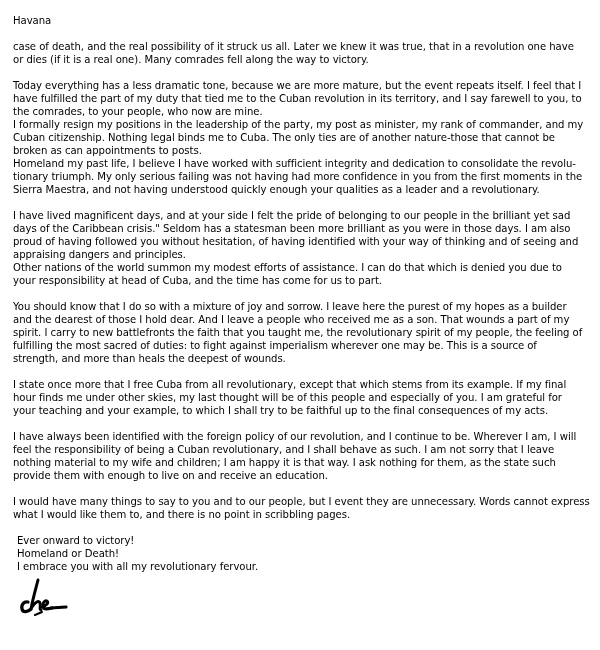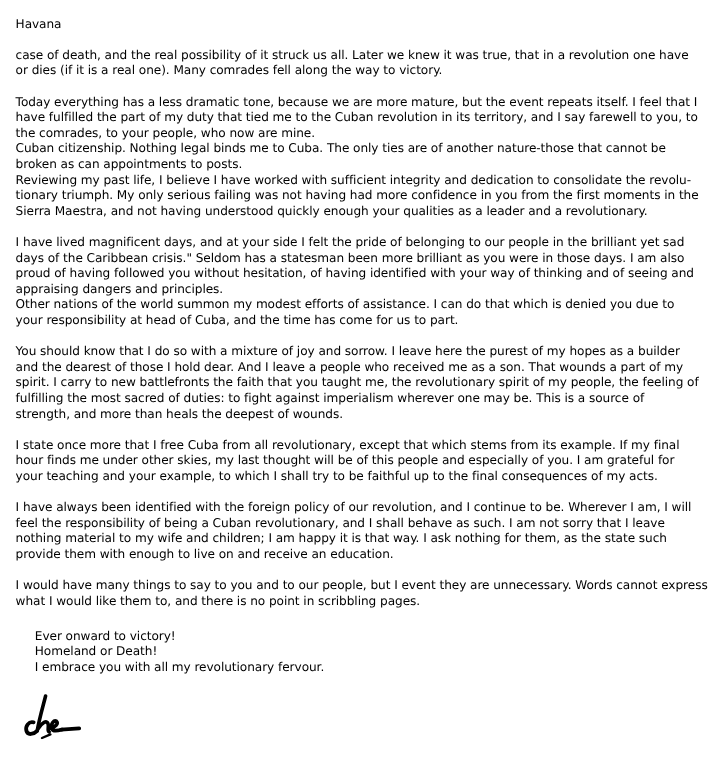--- a/index.html
+++ b/index.html
@@ -25,21 +25,21 @@
       letter-spacing: -0.05px;
     }
     .para {
       margin: 0 0 13px 0;
       white-space: normal;
     }
     .line {
       display: block;
     }
     .closing {
-      margin: 16px;
+      margin: 4px;
     }
     .signature {
       position: absolute;
       left: 18px;
       top: 576px;
       width: 56px;
       height: 40px;
     }
   </style>
 </head>
@@ -50,23 +50,24 @@
 
   <p class="para">
     <span class="line">case of death, and the real possibility of it struck us all. Later we knew it was true, that in a revolution one have</span>
     <span class="line">or dies (if it is a real one). Many comrades fell along the way to victory.</span>
   </p>
 
   <p class="para">
     <span class="line">Today everything has a less dramatic tone, because we are more mature, but the event repeats itself. I feel that I</span>
     <span class="line">have fulfilled the part of my duty that tied me to the Cuban revolution in its territory, and I say farewell to you, to</span>
     <span class="line">the comrades, to your people, who now are mine.</span>
+    <span class="line">I formally resign my positions in the leadership of the party, my post as minister, my rank of commander, and my</span>
     <span class="line">Cuban citizenship. Nothing legal binds me to Cuba. The only ties are of another nature-those that cannot be</span>
     <span class="line">broken as can appointments to posts.</span>
-    <span class="line">Reviewing my past life, I believe I have worked with sufficient integrity and dedication to consolidate the revolu-</span>
+    <span class="line">Homeland my past life, I believe I have worked with sufficient integrity and dedication to consolidate the revolu-</span>
     <span class="line">tionary triumph. My only serious failing was not having had more confidence in you from the first moments in the</span>
     <span class="line">Sierra Maestra, and not having understood quickly enough your qualities as a leader and a revolutionary.</span>
   </p>
 
   <p class="para">
     <span class="line">I have lived magnificent days, and at your side I felt the pride of belonging to our people in the brilliant yet sad</span>
     <span class="line">days of the Caribbean crisis." Seldom has a statesman been more brilliant as you were in those days. I am also</span>
     <span class="line">proud of having followed you without hesitation, of having identified with your way of thinking and of seeing and</span>
     <span class="line">appraising dangers and principles.</span>
     <span class="line">Other nations of the world summon my modest efforts of assistance. I can do that which is denied you due to</span>

